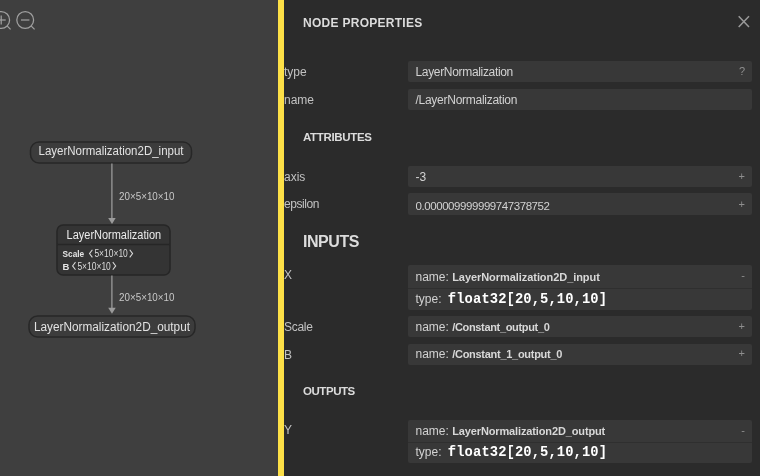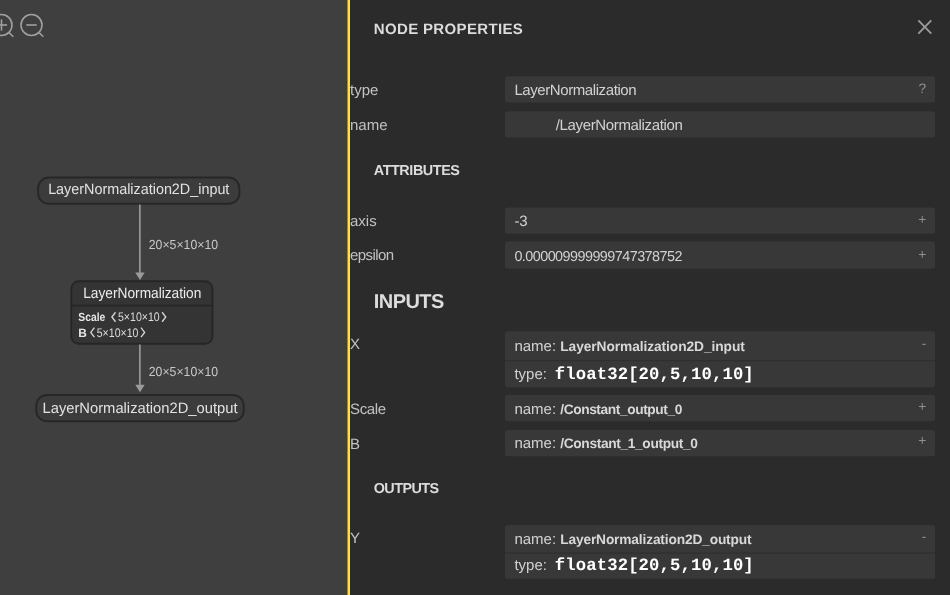--- a/index.html
+++ b/index.html
@@ -1,21 +1,21 @@
 <!DOCTYPE html>
 <html><head>
 <meta charset="utf-8">
 <style>
 * { margin:0; padding:0; box-sizing:border-box; }
 html,body { width:760px; height:476px; overflow:hidden; background:#3f3f3f;
   font-family:"Liberation Sans",sans-serif; }
 #app { position:relative; width:760px; height:476px; }
 #canvas { position:absolute; left:0; top:0; width:278px; height:476px; background:#3f3f3f; }
 #panel { position:absolute; left:278px; top:0; width:482px; height:476px;
-  background:#2b2b2b; border-left:2px solid #fde047; }
+  background:#2b2b2b; border-left:6px solid #fde047; }
 .title { position:absolute; left:19px; font-weight:bold; font-size:12px; color:#dcdcdc; }
 .lbl { position:absolute; width:114.5px; left:0; text-align:left; font-size:12px;
   color:#c2c2c2; white-space:pre; }
 .box { position:absolute; left:124px; width:344px; background:#383838;
   border-radius:2px; font-size:12px; color:#d2d2d2; }
 .bl { position:absolute; left:7.5px; white-space:pre; }
 .btn { position:absolute; right:7px; font-size:11px; color:#8f8f8f; }
 b.v { font-weight:bold; color:#d8d8d8; font-size:11px; }
 .mono { font-family:"Liberation Mono",monospace; font-weight:bold; font-size:13.8px;
   letter-spacing:0.1px; color:#ffffff; margin-left:3px; }
@@ -74,21 +74,21 @@
         </g>
   </svg>
 
   <div class="lbl" style="top:64.7px;">type</div>
   <div class="box" style="top:60.5px; height:21.5px;">
     <span class="bl" style="top:4.2px; letter-spacing:-0.33px;">LayerNormalization</span>
     <span class="btn" style="top:4.5px;">?</span>
   </div>
   <div class="lbl" style="top:92.7px;">name</div>
   <div class="box" style="top:88.5px; height:21.5px;">
-    <span class="bl" style="top:4.2px; letter-spacing:-0.27px;margin-left:33px;">/LayerNormalization</span>
+    <span class="bl" style="top:4.2px; letter-spacing:-0.27px;">/LayerNormalization</span>
   </div>
 
   <div class="title" style="top:131px; font-size:11.5px; letter-spacing:-0.34px;">ATTRIBUTES</div>
 
   <div class="lbl" style="top:169.7px;">axis</div>
   <div class="box" style="top:165.5px; height:21.5px;">
     <span class="bl" style="top:4.2px;">-3</span>
     <span class="btn" style="top:4.5px;">+</span>
   </div>
   <div class="lbl" style="top:197.2px; letter-spacing:-0.45px;">epsilon</div>

